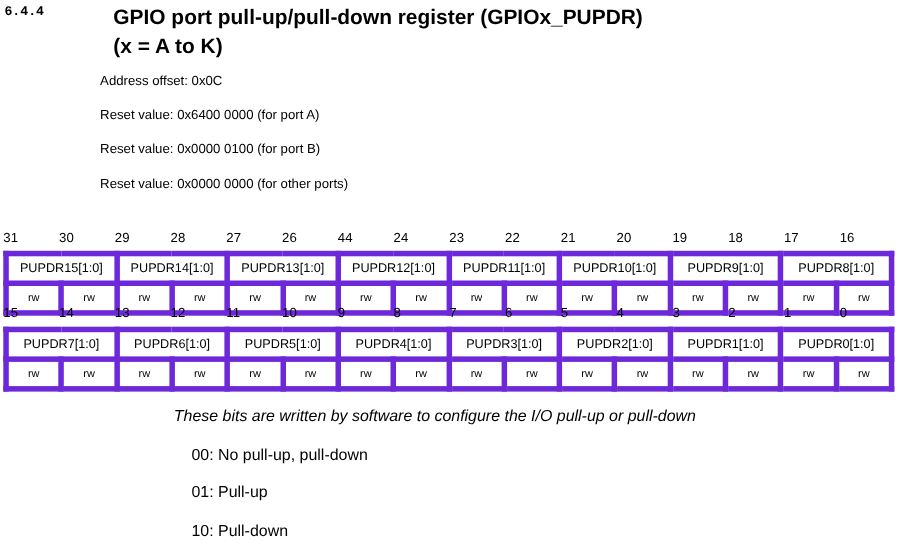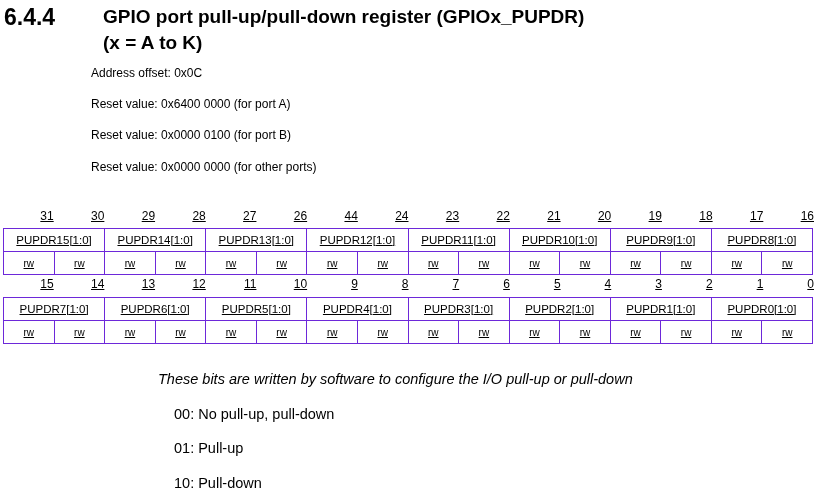--- a/index.html
+++ b/index.html
@@ -1,24 +1,24 @@
 <!DOCTYPE html>
 <html><head>
 <meta charset="utf-8">
 <style>
   html, body { margin: 0; padding: 0; background: #ffffff; }
   body { width: 819px; height: 498px; position: relative; overflow: hidden;
          font-family: "Liberation Sans", sans-serif; color: #000; }
-  .sec-num { position: absolute; left: 4px; top: 4px; font-weight: bold; font-size: 23px; }
+  .sec-num { position: absolute; left: 4px; top: 4px; font-weight: bold; font-size: 12px; font-family: Liberation Mono, monospace; }
   .title { position: absolute; left: 103px; top: 4px; font-weight: bold; font-size: 19px; line-height: 26px; }
   .meta { position: absolute; left: 91px; font-size: 12px; }
   .bitrow { position: absolute; left: 3px; width: 811px; height: 16px; display: flex; }
-  .bitrow span { flex: 1; text-align: right; font-size: 12px; text-decoration: underline; }
+  .bitrow span { flex: 1; text-align: left; font-size: 12px; }
   .regtable { position: absolute; left: 3px; width: 810px; border-collapse: collapse; table-layout: fixed; }
-  .regtable td { border: 1px solid #6d28d9; text-align: center; font-size: 11.5px; padding: 0; height: 22px; text-decoration: underline; }
+  .regtable td { border: 5px solid #6d28d9; text-align: center; font-size: 11.5px; padding: 0; height: 22px; }
   .regtable td.rw { font-size: 10px; }
   .desc { position: absolute; left: 88px; top: 370px; font-size: 14.5px; line-height: 19.5px; }
   .desc .bits { display: inline-block; width: 70px; }
   .desc .ind1 { padding-left: 70px; font-style: italic; }
   .desc .ind2 { padding-left: 86px; margin-top: 15px; }
 </style>
 </head>
 <body>
 
 <div class="sec-num">6.4.4</div>

